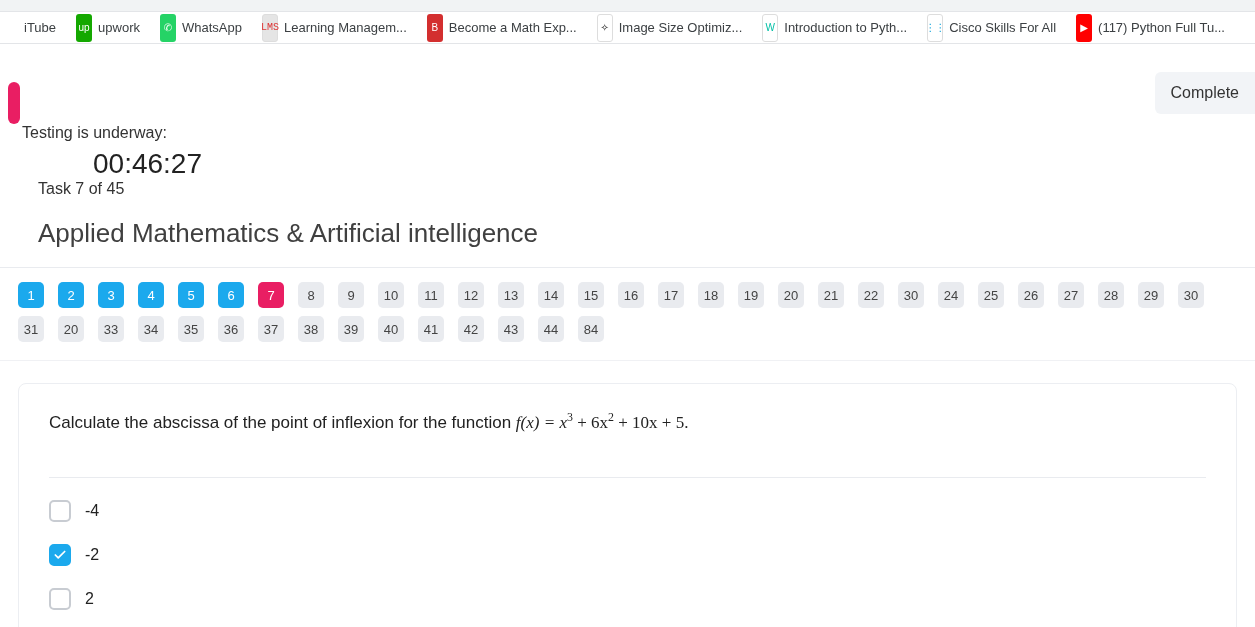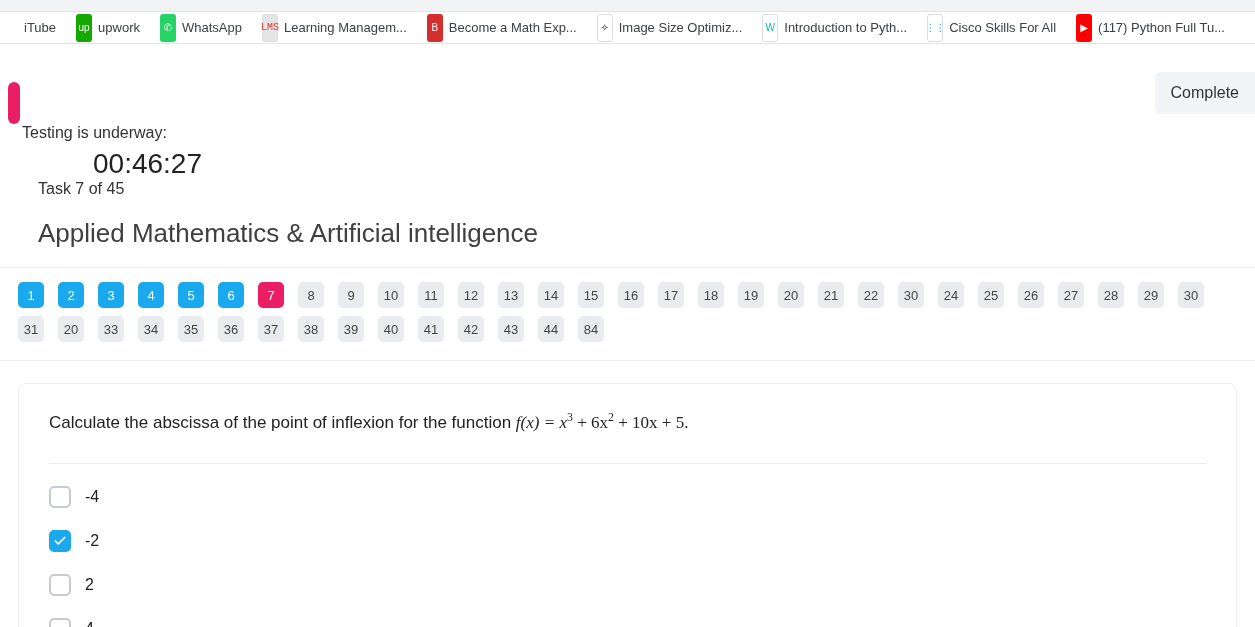--- a/index.html
+++ b/index.html
@@ -142,21 +142,21 @@
   .question-card {
     margin: 22px 18px 30px 18px;
     background: #fff;
     border: 1px solid #eceef2;
     border-radius: 8px;
     padding: 26px 30px 30px 30px;
   }
   .question-text {
     font-size: 17px;
     color: #222;
-    margin-bottom: 30px;
+    margin-bottom: 44px;
     font-family: Arial, serif;
   }
   .math {
     font-family: "Times New Roman", serif;
     font-style: italic;
   }
   .math-rm { font-style: normal; }
   .sup { font-size: 0.7em; vertical-align: super; font-style: normal; }
   .q-divider {
     border-top: 1px solid #e9ebef;

